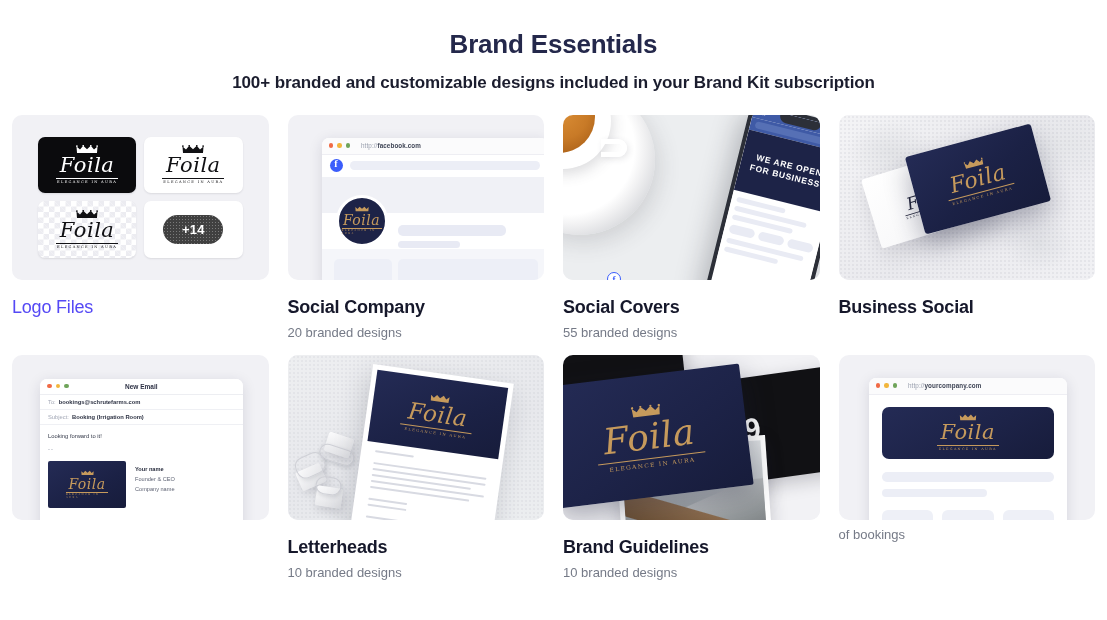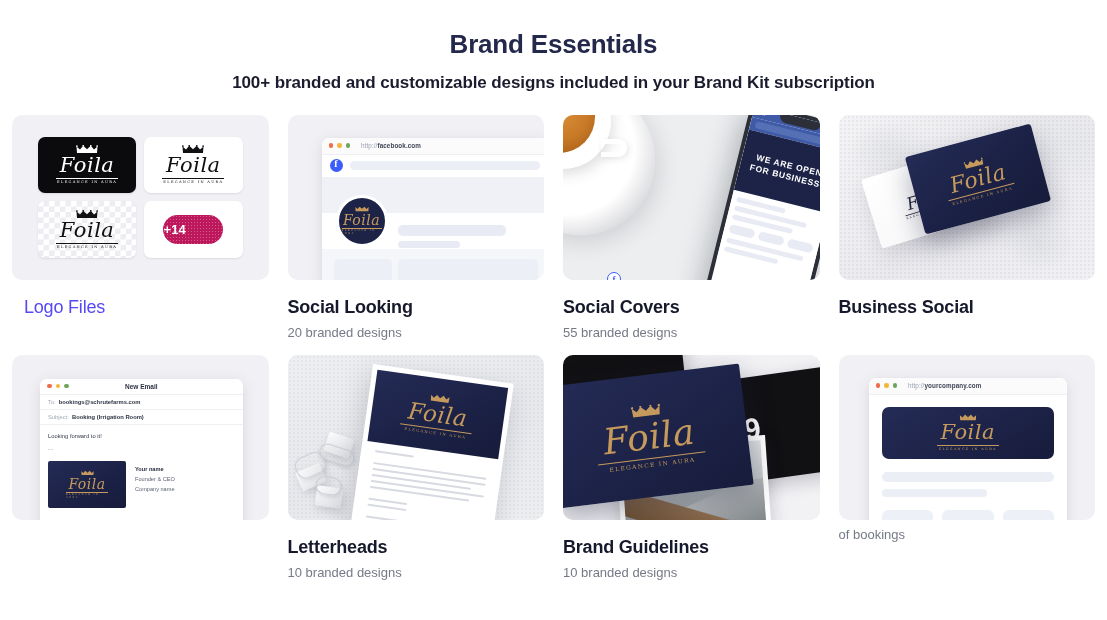--- a/index.html
+++ b/index.html
@@ -36,21 +36,21 @@
     width: 100%; height: 165px;
     border-radius: 10px;
     background: #f1f1f5;
     position: relative; overflow: hidden;
   }
   .card-title {
     margin-top: 17px;
     font-size: 18px; font-weight: 700; color: #16182b;
     letter-spacing: -0.2px;
   }
-  .card-title.active { color: #5549f5; font-weight: 500; margin-left: 12px; }
+  .card-title.active { color: #5549f5; font-weight: 500; }
   .card-sub {
     margin-top: 7px;
     font-size: 13px; color: #757a87; font-weight: 400;
   }
 
   
   .lf-grid {
     position:absolute; inset: 22px 26px;
     display: grid; grid-template-columns: 1fr 1fr; grid-template-rows: 1fr 1fr;
     gap: 8px;
@@ -64,22 +64,22 @@
   .lf-tile.check {
     background-color:#fff;
     background-image:
       linear-gradient(45deg,#ececf1 25%,transparent 25%,transparent 75%,#ececf1 75%),
       linear-gradient(45deg,#ececf1 25%,transparent 25%,transparent 75%,#ececf1 75%);
     background-size: 11px 11px;
     background-position: 0 0, 5.5px 5.5px;
   }
   .pill-more {
     width: 60px; height: 29px; border-radius: 15px;
-    background:#be185d; color:#fff;
-    display:flex; align-items:center; 
+    background:#404040; color:#fff;
+    display:flex; align-items:center; justify-content:center;
     font-size: 13px; font-weight: 700; letter-spacing:.2px;
     position:relative; overflow:hidden;
   }
   .pill-more::after{
     content:""; position:absolute; inset:0;
     background-image: radial-gradient(circle, rgba(255,255,255,.55) 0.7px, transparent 0.8px);
     background-size: 3px 3px; opacity:.55;
   }
   .pill-more span{ position:relative; z-index:2; }
 
@@ -464,21 +464,21 @@
                 <div class="tag" style="font-size:2.6px;color:#c69a5c;margin-top:1px">Elegance in Aura</div>
               </div>
             </div>
             <div class="sp-line sp-l1"></div>
             <div class="sp-line sp-l2"></div>
             <div class="sp-blk sp-b1"></div>
             <div class="sp-blk sp-b2"></div>
           </div>
         </div>
       </div>
-      <div class="card-title">Social Looking</div>
+      <div class="card-title">Social Company</div>
       <div class="card-sub">20 branded designs</div>
     </div>
 
     <div class="card">
       <div class="thumb">
         <div class="sc-bg">
           <div class="sc-saucer"></div>
           <div class="sc-cup"></div>
           <div class="sc-coffee"></div>
           <div class="sc-handle"></div>

